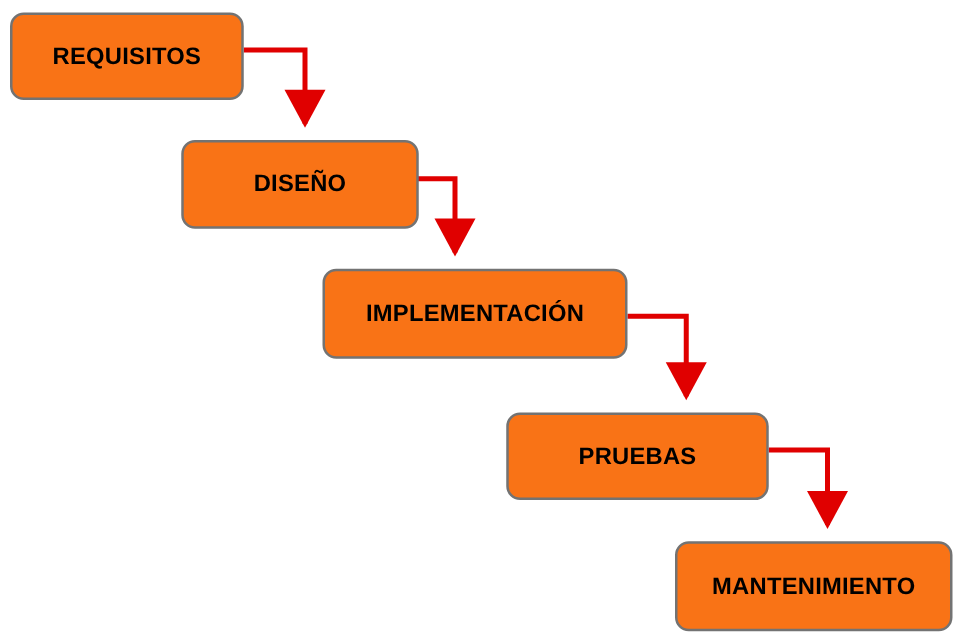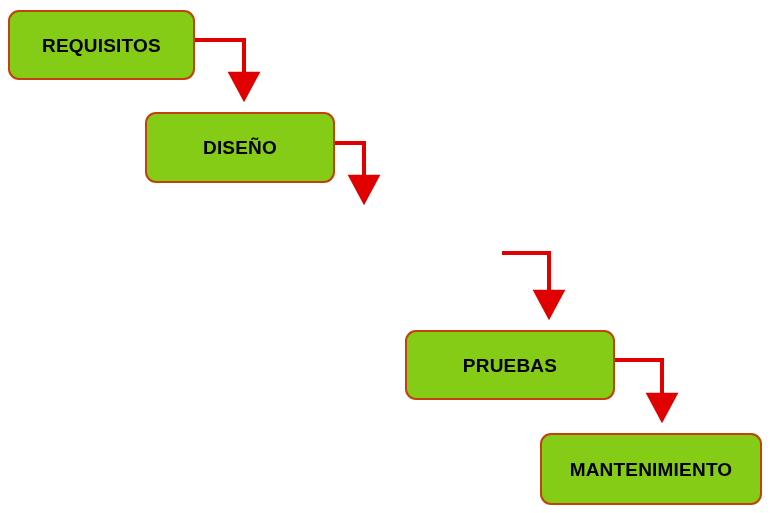--- a/index.html
+++ b/index.html
@@ -22,22 +22,22 @@
     position: absolute;
     left: 0;
     top: 0;
     width: 771px;
     height: 513px;
     pointer-events: none;
   }
   .phase-box {
     position: absolute;
     box-sizing: border-box;
-    background: #84cc16;
-    border: 2px solid #c2410c;
+    background: #f97316;
+    border: 2px solid #737373;
     border-radius: 11px;
     display: flex;
     align-items: center;
     justify-content: center;
     z-index: 2;
   }
   .phase-label {
     font-family: "Liberation Sans", sans-serif;
     font-weight: bold;
     font-size: 19px;
@@ -84,20 +84,23 @@
   </svg>
 
   <div class="phase-box" id="box-requisitos">
     <span class="phase-label">REQUISITOS</span>
   </div>
 
   <div class="phase-box" id="box-diseno">
     <span class="phase-label">DISEÑO</span>
   </div>
 
+  <div class="phase-box" id="box-implementacion">
+    <span class="phase-label">IMPLEMENTACIÓN</span>
+  </div>
 
   <div class="phase-box" id="box-pruebas">
     <span class="phase-label">PRUEBAS</span>
   </div>
 
   <div class="phase-box" id="box-mantenimiento">
     <span class="phase-label">MANTENIMIENTO</span>
   </div>
 
 </div>

